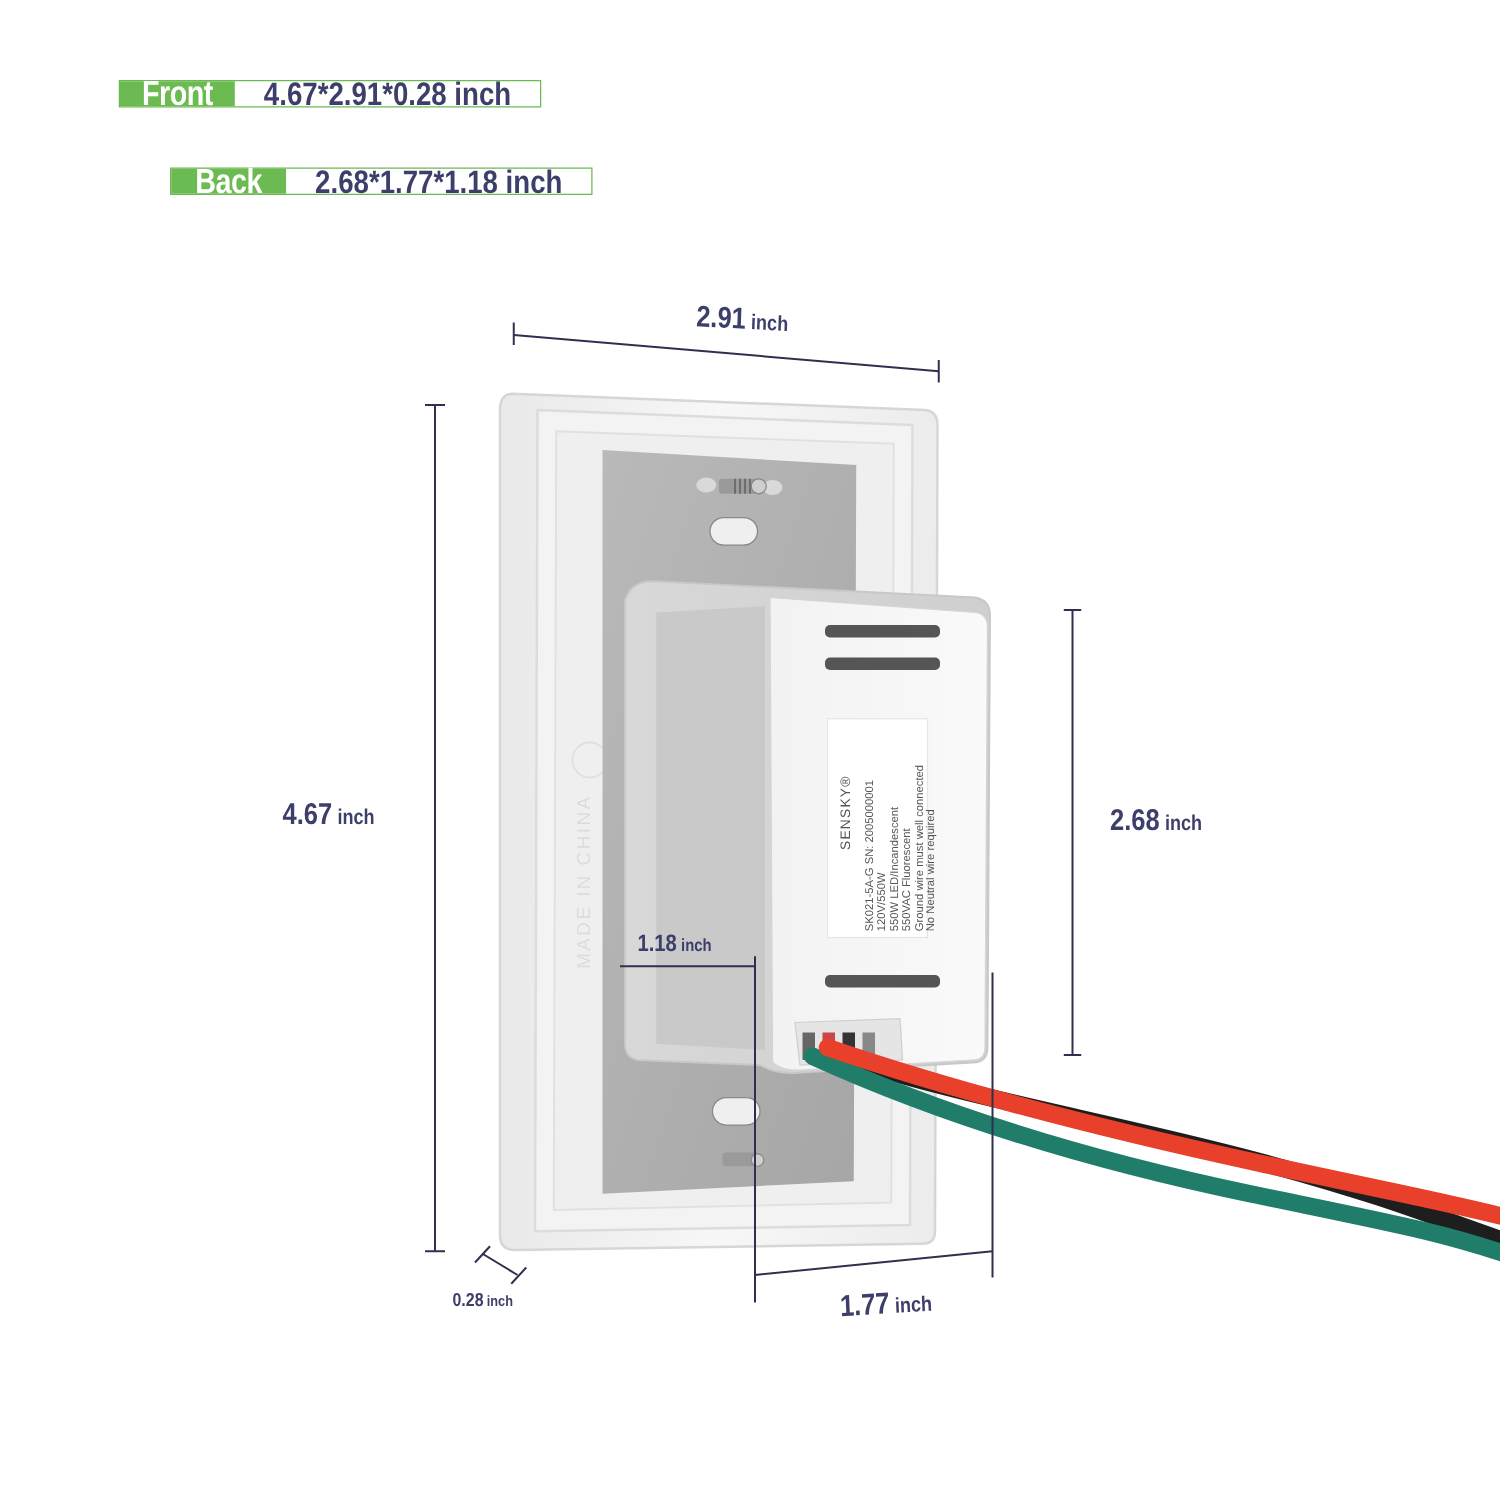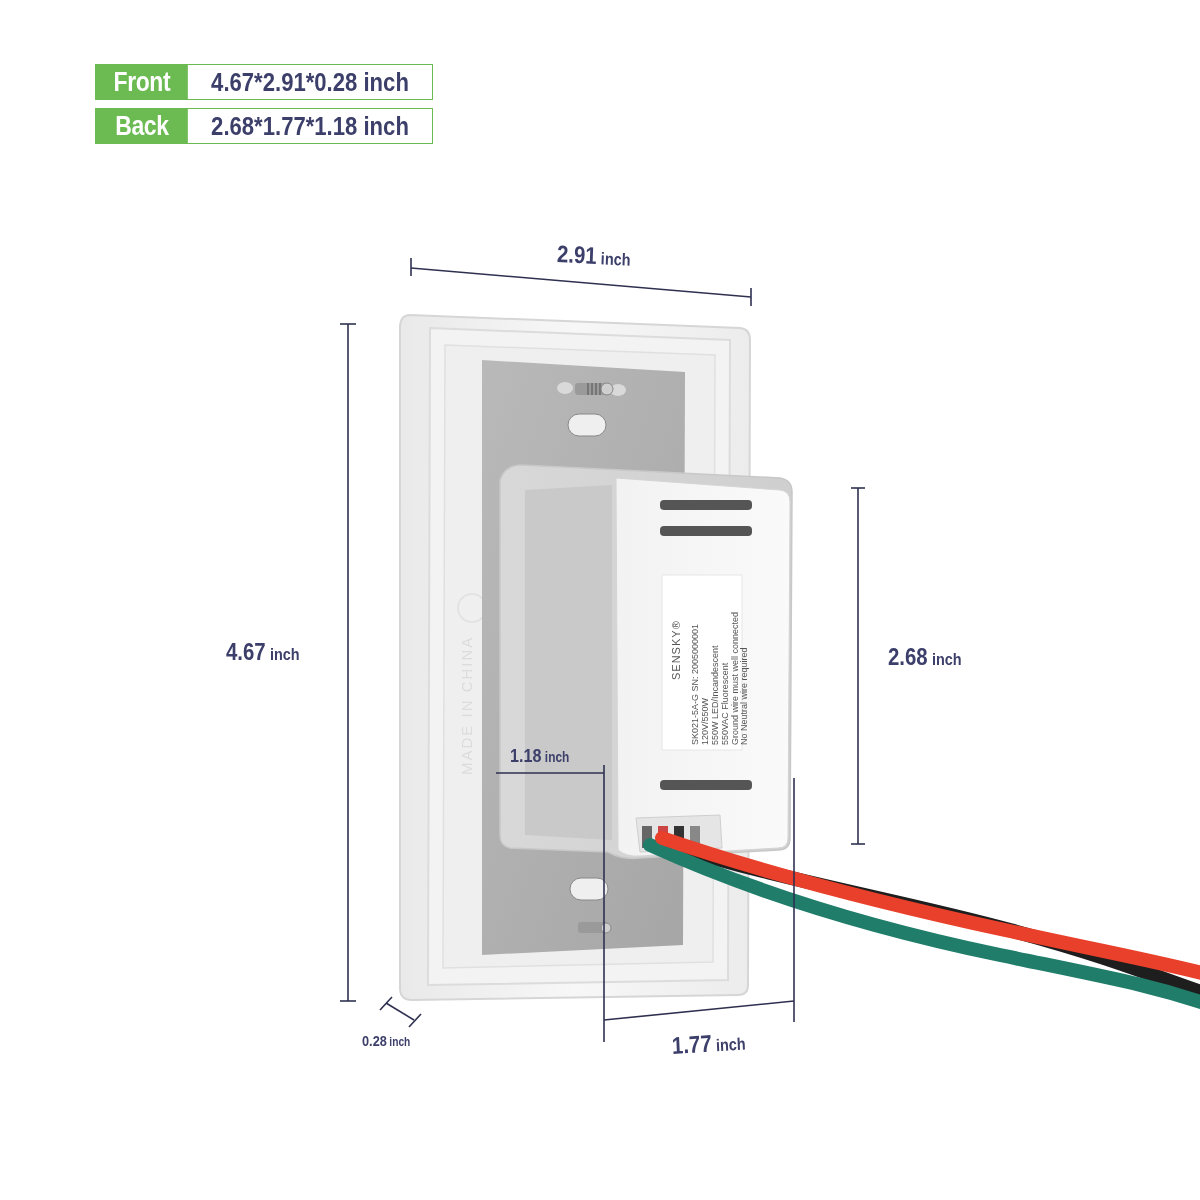--- a/index.html
+++ b/index.html
@@ -1,36 +1,36 @@
 <!DOCTYPE html>
 <html><head>
 <meta charset="utf-8">
 <style>
   html, body { margin:0; padding:0; background:#ffffff; }
   body { width:1200px; height:1200px; position:relative; overflow:hidden; font-family:"Liberation Sans", sans-serif; }
-  .spec-row { position:absolute; left:95px; width:338px; height:36px; display:flex; border:1.5px solid #6cba52; box-sizing:border-box; background:#fff; }
+  .spec-row { position:absolute; left:95px; width:338px; height:22px; display:flex; border:1.5px solid #6cba52; box-sizing:border-box; background:#fff; }
   .spec-label { width:92px; background:#6cba52; color:#fff; font-weight:bold; font-size:28px; display:flex; align-items:center; justify-content:center; transform:scaleX(0.82); transform-origin:left center; width:112px; margin-right:-20px; letter-spacing:-0.5px; }
   .spec-value { flex:1; color:#3d3f6b; font-weight:bold; font-size:26px; display:flex; align-items:center; justify-content:center; transform:scaleX(0.85); white-space:nowrap; }
   .dim { position:absolute; color:#3d3f6b; font-weight:bold; white-space:nowrap; transform:scaleX(0.85); transform-origin:left center; }
   .dim .num { font-size:24px; }
   .dim .unit { font-size:17px; margin-left:5px; }
   .dim.small .num { font-size:15px; }
   .dim.small .unit { font-size:12px; margin-left:3px; }
   .dim.mid .num { font-size:19px; }
   .dim.mid .unit { font-size:14px; margin-left:4px; }
   svg.scene { position:absolute; left:0; top:0; }
 </style>
 </head>
 <body>
 
 <div class="spec-row" style="top:64px;">
   <div class="spec-label">Front</div>
   <div class="spec-value">4.67*2.91*0.28 inch</div>
 </div>
-<div class="spec-row" style="top:108px;">
+<div class="spec-row" style="top:134px;margin-left:41px;">
   <div class="spec-label">Back</div>
   <div class="spec-value">2.68*1.77*1.18 inch</div>
 </div>
 
 <svg class="scene" width="1200" height="1200" viewBox="0 0 1200 1200">
   <defs>
     <linearGradient id="plateGrad" x1="0" y1="0" x2="1" y2="0">
       <stop offset="0" stop-color="#e9e9e9"></stop>
       <stop offset="0.5" stop-color="#f7f7f7"></stop>
       <stop offset="1" stop-color="#ececec"></stop>

